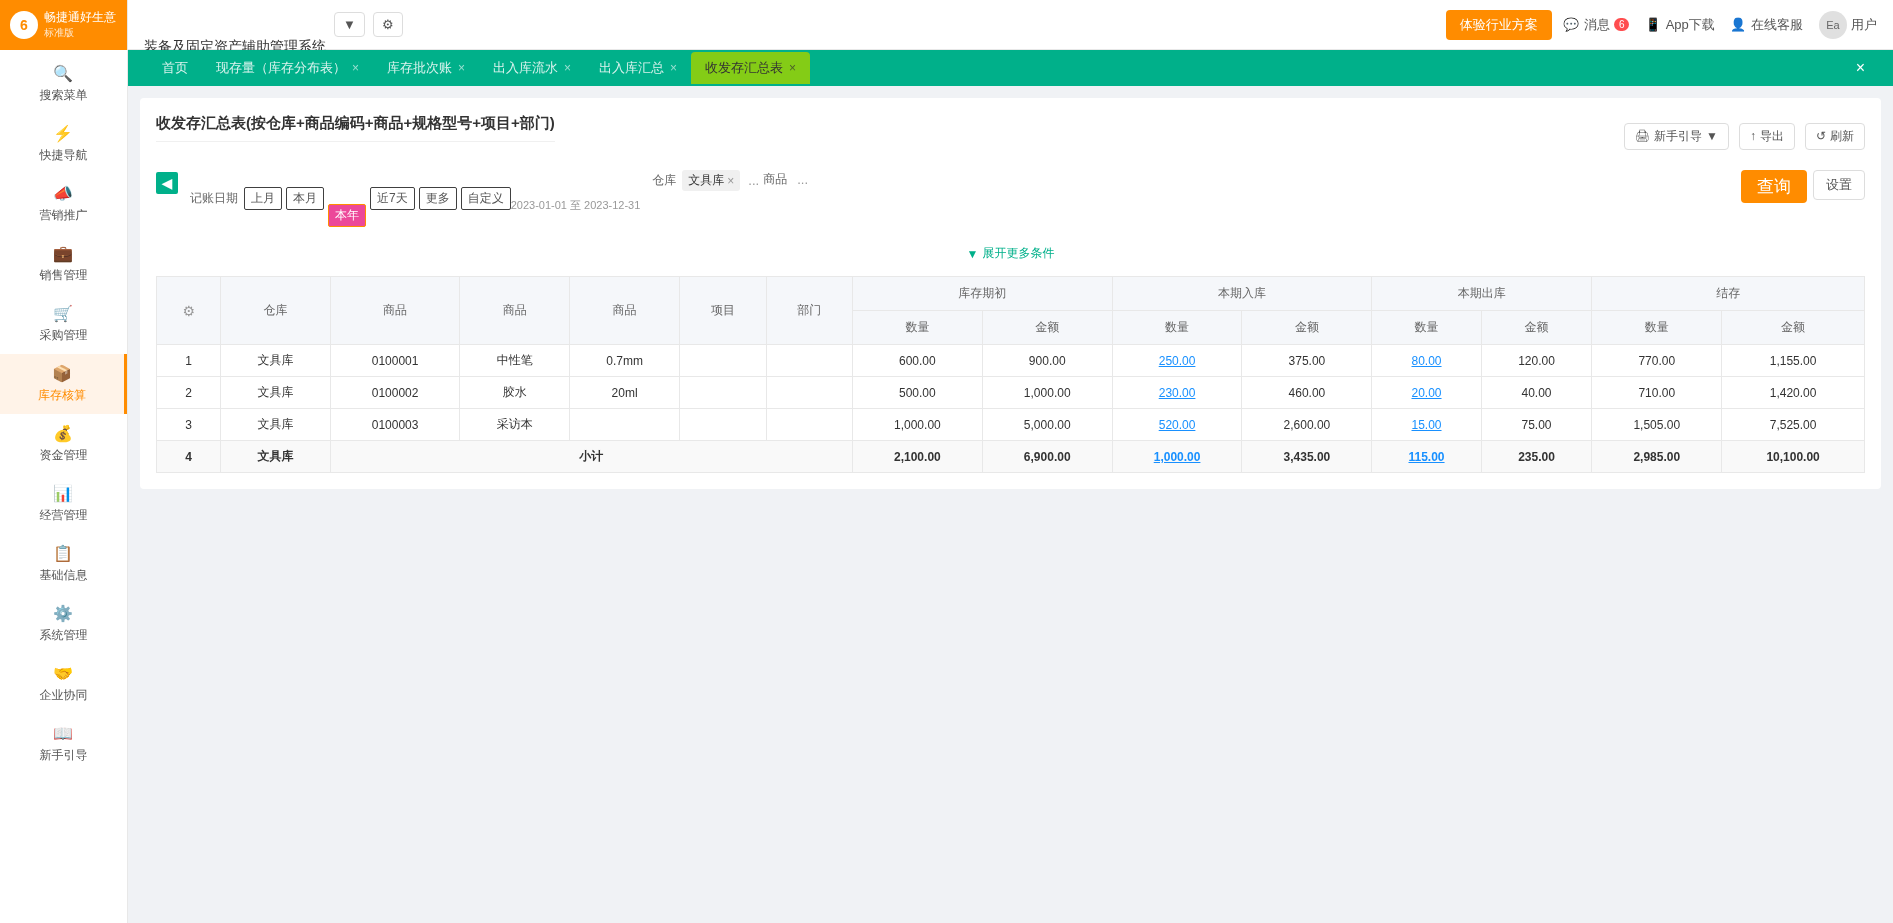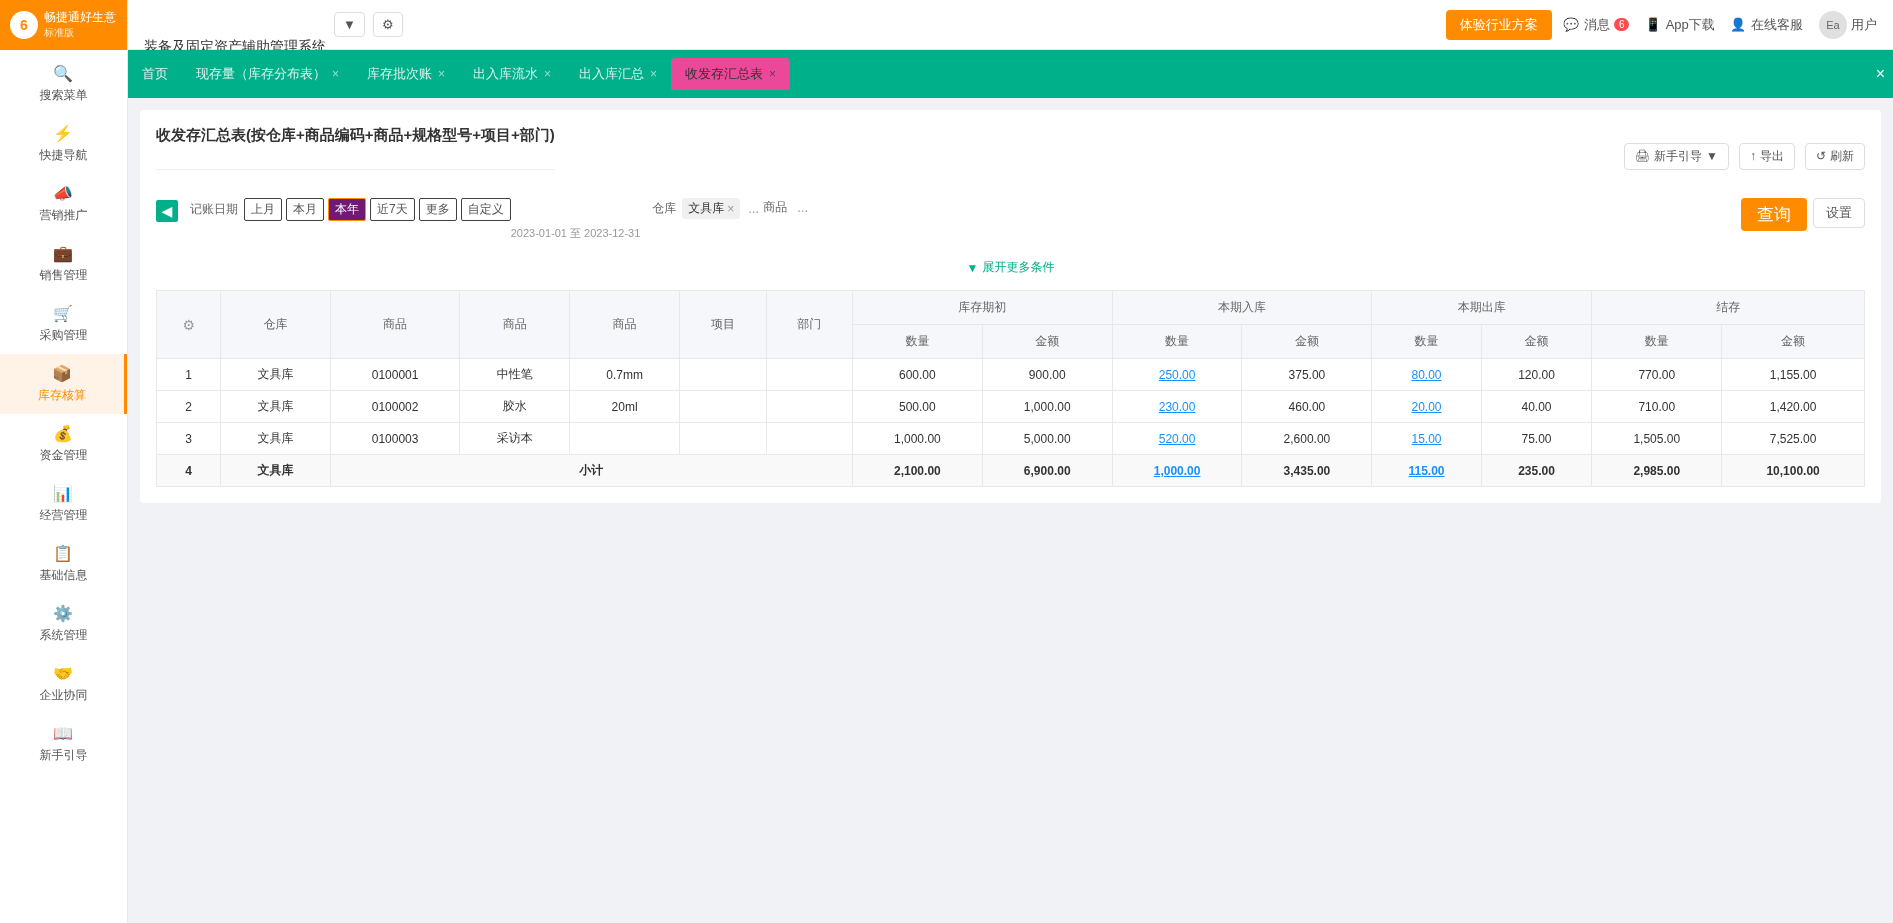--- a/index.html
+++ b/index.html
@@ -24,42 +24,42 @@
     .top-header-title { flex: 1; display: flex; align-items: center; gap: 8px; }
     .system-name { font-size: 14px; color: #333; margin-top: 44px; }
     .header-dropdown { display: flex; align-items: center; gap: 4px; cursor: pointer; color: #555; font-size: 13px; border: 1px solid #ddd; border-radius: 4px; padding: 4px 8px; }
     .try-btn { background: #ff8c00; color: #fff; border: none; border-radius: 4px; padding: 6px 14px; cursor: pointer; font-size: 13px; }
     .header-actions { display: flex; align-items: center; gap: 16px; color: #555; font-size: 13px; }
     .header-action-item { display: flex; align-items: center; gap: 4px; cursor: pointer; }
     .badge { background: #ff4d4f; color: #fff; border-radius: 10px; font-size: 10px; padding: 1px 5px; }
     .user-avatar { width: 28px; height: 28px; background: #e0e0e0; border-radius: 50%; display: flex; align-items: center; justify-content: center; font-size: 11px; color: #666; }
 
     
-    .tab-bar { background: #00b08a; display: flex; align-items: center; height: 48px; padding: 0 0; overflow-x: auto; justify-content: center; }
+    .tab-bar { background: #00b08a; display: flex; align-items: center; height: 36px; padding: 0 20px; overflow-x: auto; justify-content: center; }
     .tab-item { display: flex; align-items: center; gap: 6px; padding: 0 14px; height: 32px; cursor: pointer; color: rgba(255,255,255,0.85); font-size: 13px; border-radius: 4px 4px 0 0; white-space: nowrap; }
-    .tab-item.active { background: #ec4899; color: #333; }
+    .tab-item.active { background: #84cc16; color: #333; }
     .tab-close { font-size: 12px; color: inherit; opacity: 0.7; }
     .tab-bar-close { margin-left: auto; color: #fff; padding: 4px 8px; cursor: pointer; font-size: 16px; }
 
     
     .content { flex: 1; overflow-y: auto; background: #f0f2f5; padding: 12px; }
     .page-card { background: #fff; border-radius: 4px; padding: 16px; }
 
     
-    .page-title { font-size: 15px; font-weight: bold; color: #333; margin-bottom: 16px; padding-bottom: 24px; border-bottom: 1px solid #f0f0f0; }
+    .page-title { font-size: 15px; font-weight: bold; color: #333; margin-bottom: 16px; padding-bottom: 8px; border-bottom: 1px solid #f0f0f0; }
 
     
     .filter-bar { display: flex; align-items: flex-start; gap: 12px; margin-bottom: 12px; }
     .filter-arrow { background: #00b08a; color: #fff; width: 22px; height: 22px; display: flex; align-items: center; justify-content: center; cursor: pointer; border-radius: 2px; font-size: 14px; flex-shrink: 0; margin-top: 2px; }
     .filter-fields { flex: 1; display: flex; flex-wrap: wrap; align-items: flex-start; }
     .filter-group { display: flex; align-items: center; gap: 6px; }
     .filter-label { color: #666; font-size: 12px; white-space: nowrap; }
     .date-shortcuts { display: flex; align-items: center; gap: 4px; }
     .date-btn { padding: 2px 6px; border: 1px solid #404040; border-radius: 2px; cursor: pointer; font-size: 12px; color: #555; background: #fff; }
-    .date-btn.active { background: #701a75; color: #fff; border-color: #ff8c00; }
+    .date-btn.active { background: #ec4899; color: #fff; border-color: #ff8c00; margin-top: 34px; }
     .date-range { color: #999; font-size: 11px; margin-top: 2px; }
     .filter-warehouse { display: flex; align-items: center; gap: 4px; }
     .warehouse-tag { background: #f0f0f0; border-radius: 3px; padding: 2px 6px; font-size: 12px; display: flex; align-items: center; gap: 3px; }
     .tag-close { cursor: pointer; color: #999; }
     .filter-ellipsis { color: #999; cursor: pointer; padding: 2px 4px; }
     .filter-actions { display: flex; gap: 6px; align-items: flex-start; }
     .btn-query { background: #ff8c00; color: #fff; border: none; border-radius: 4px; padding: 5px 16px; cursor: pointer; font-size: 17px; }
     .btn-settings { background: #fff; color: #555; border: 1px solid #ddd; border-radius: 4px; padding: 5px 12px; cursor: pointer; font-size: 13px; }
 
     

